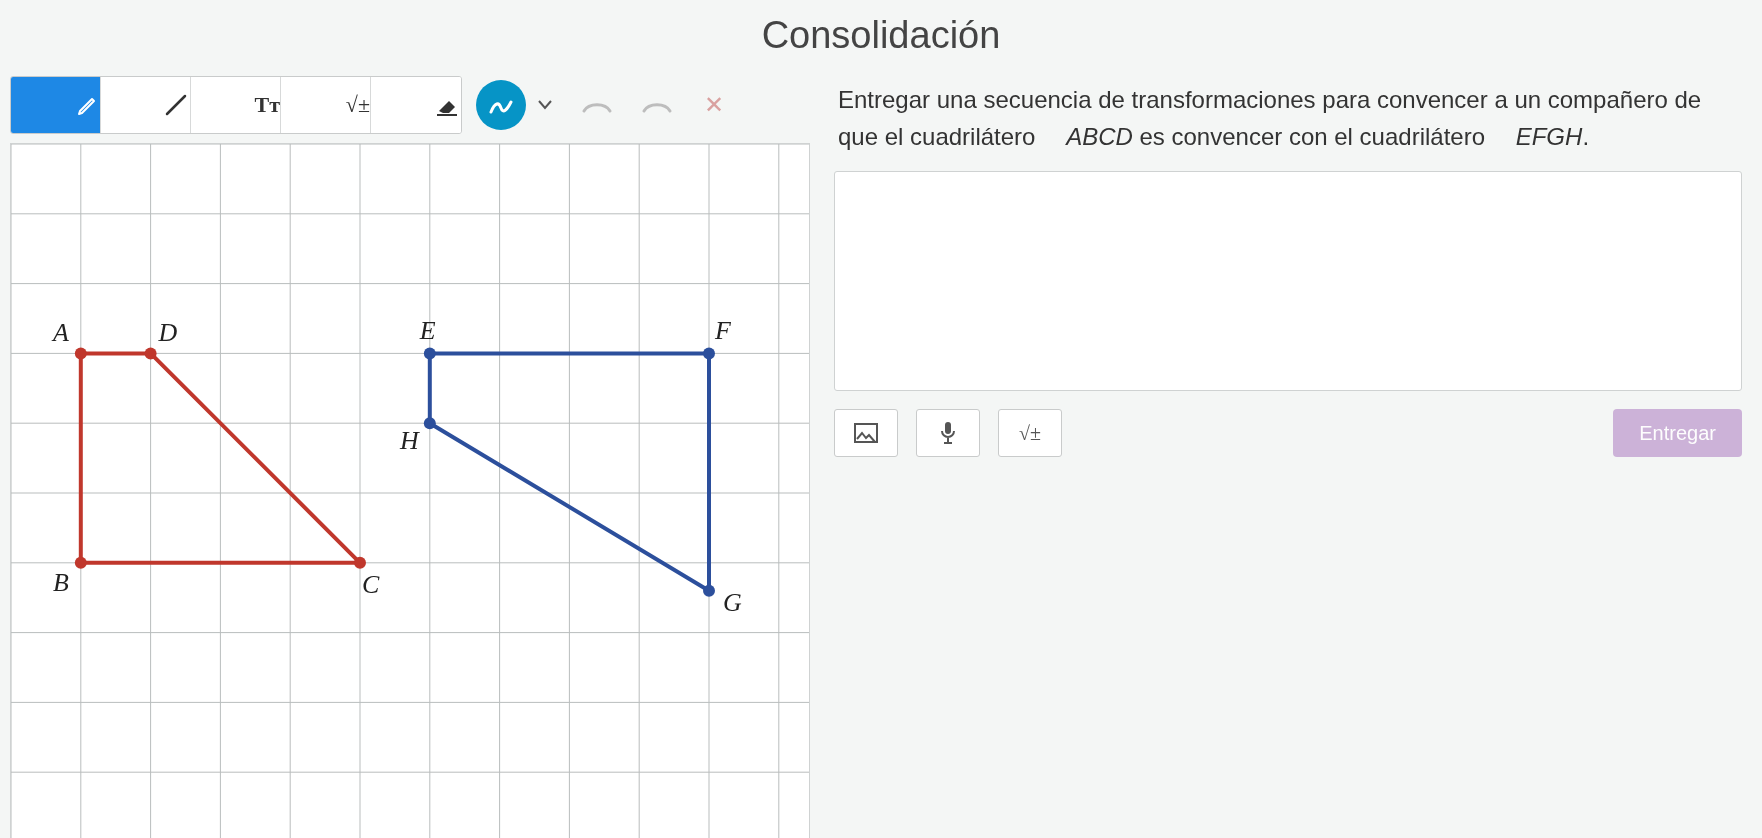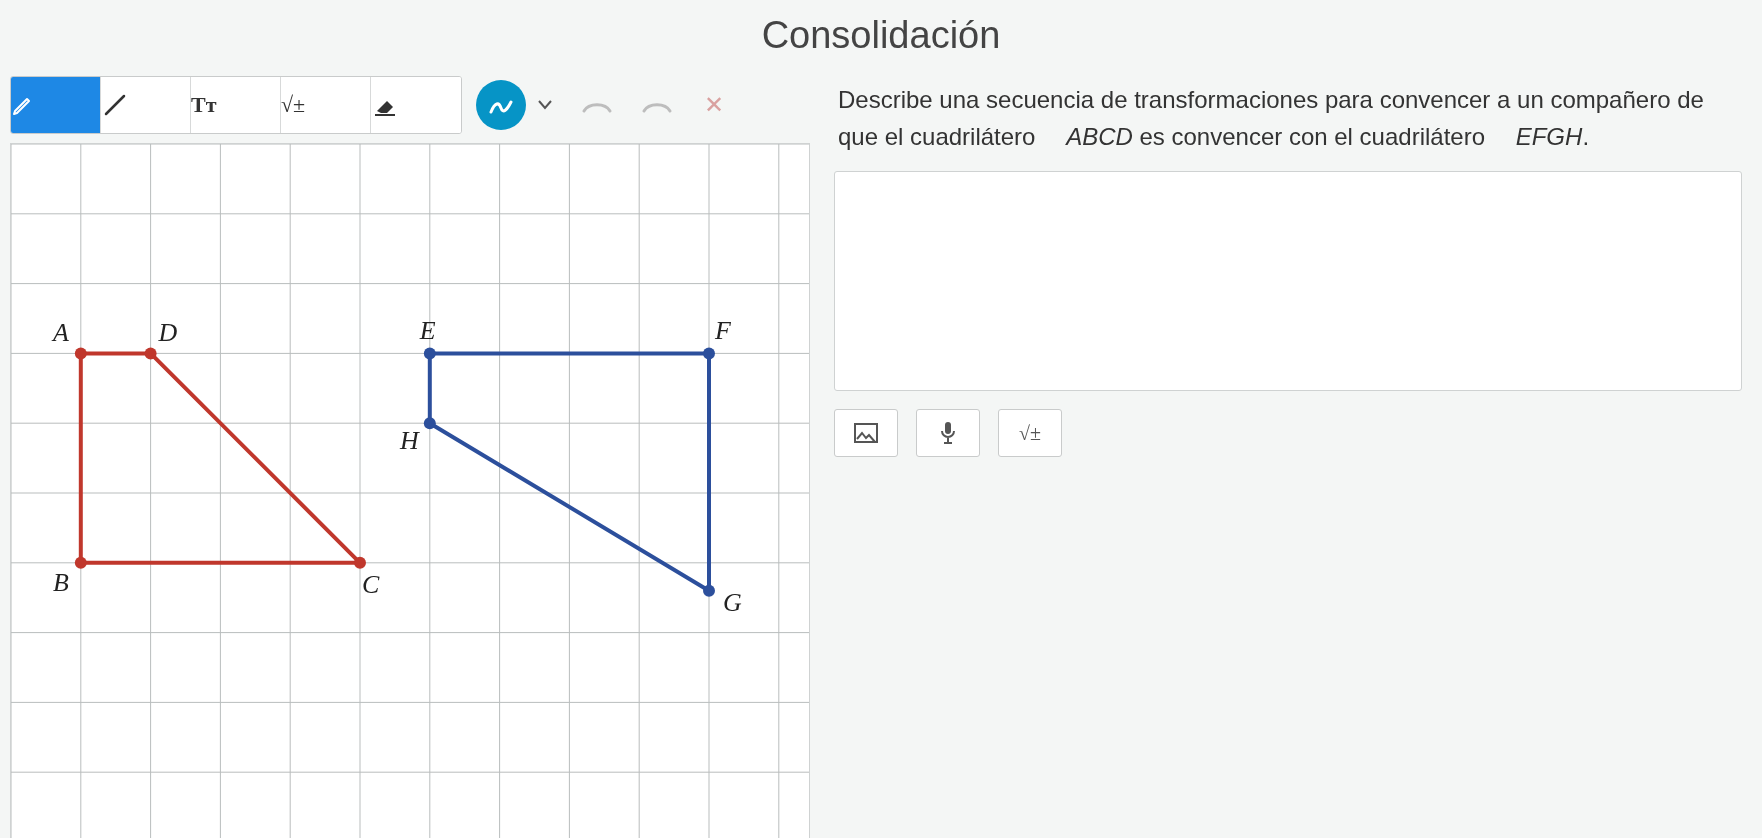--- a/index.html
+++ b/index.html
@@ -43,21 +43,21 @@
     border: 1px solid #c9cbcb;
     border-radius: 3px;
     overflow: hidden;
     background: #fff;
   }
   .tool-btn {
     width: 90px;
     height: 56px;
     display: flex;
     align-items: center;
-    justify-content: flex-start;
+    justify-content: flex-end;
     border-right: 1px solid #d7d9d9;
     background: #ffffff;
     cursor: pointer;
     font-size: 22px;
     color: #333;
   }
   .tool-btn:last-child { border-right: none; }
   .tool-btn.active {
     background: #1e88e5;
     color: #fff;
@@ -273,21 +273,21 @@
           <circle cx="420" cy="280" r="6" fill="#2c4f9c"></circle>
           <text x="390" y="306" class="vertex-label">H</text>
           <circle cx="700" cy="448" r="6" fill="#2c4f9c"></circle>
           <text x="714" y="468" class="vertex-label">G</text>
         </svg>
     </div>
   </div>
 
   <div class="right-pane">
     <p class="prompt">
-      <span>Describe una secuencia de transformaciones para convencer a un compañero de que el cuadrilátero </span><span class="math">ABCD</span><span> es convencer con el cuadrilátero </span><span class="math">EFGH</span><span>.</span>
+      <span>Entregar una secuencia de transformaciones para convencer a un compañero de que el cuadrilátero </span><span class="math">ABCD</span><span> es convencer con el cuadrilátero </span><span class="math">EFGH</span><span>.</span>
     </p>
 
     <div class="answer-box" contenteditable="true" style=""></div>
 
     <div class="answer-toolbar">
       <div class="mini-btn">
         <svg width="24" height="20" viewBox="0 0 24 20">
             <rect x="1" y="1" width="22" height="18" fill="none" stroke="#555" stroke-width="2"></rect>
             <path d="M3 16l5-6 4 5 3-3 6 7" fill="none" stroke="#555" stroke-width="2"></path>
           </svg>
@@ -295,16 +295,17 @@
       <div class="mini-btn">
         <svg width="18" height="24" viewBox="0 0 18 24">
             <rect x="6" y="1" width="6" height="12" rx="3" fill="#555"></rect>
             <path d="M3 10a6 6 0 0 0 12 0M9 16v6M5 22h8" fill="none" stroke="#555" stroke-width="2"></path>
           </svg>
       </div>
       <div class="mini-btn" style="font-family:serif;">
         <span>√±</span>
       </div>
       <div class="spacer-flex"></div>
+      <button class="submit-btn">Entregar</button>
     </div>
   </div>
 
 </div>
 
 </body></html>

